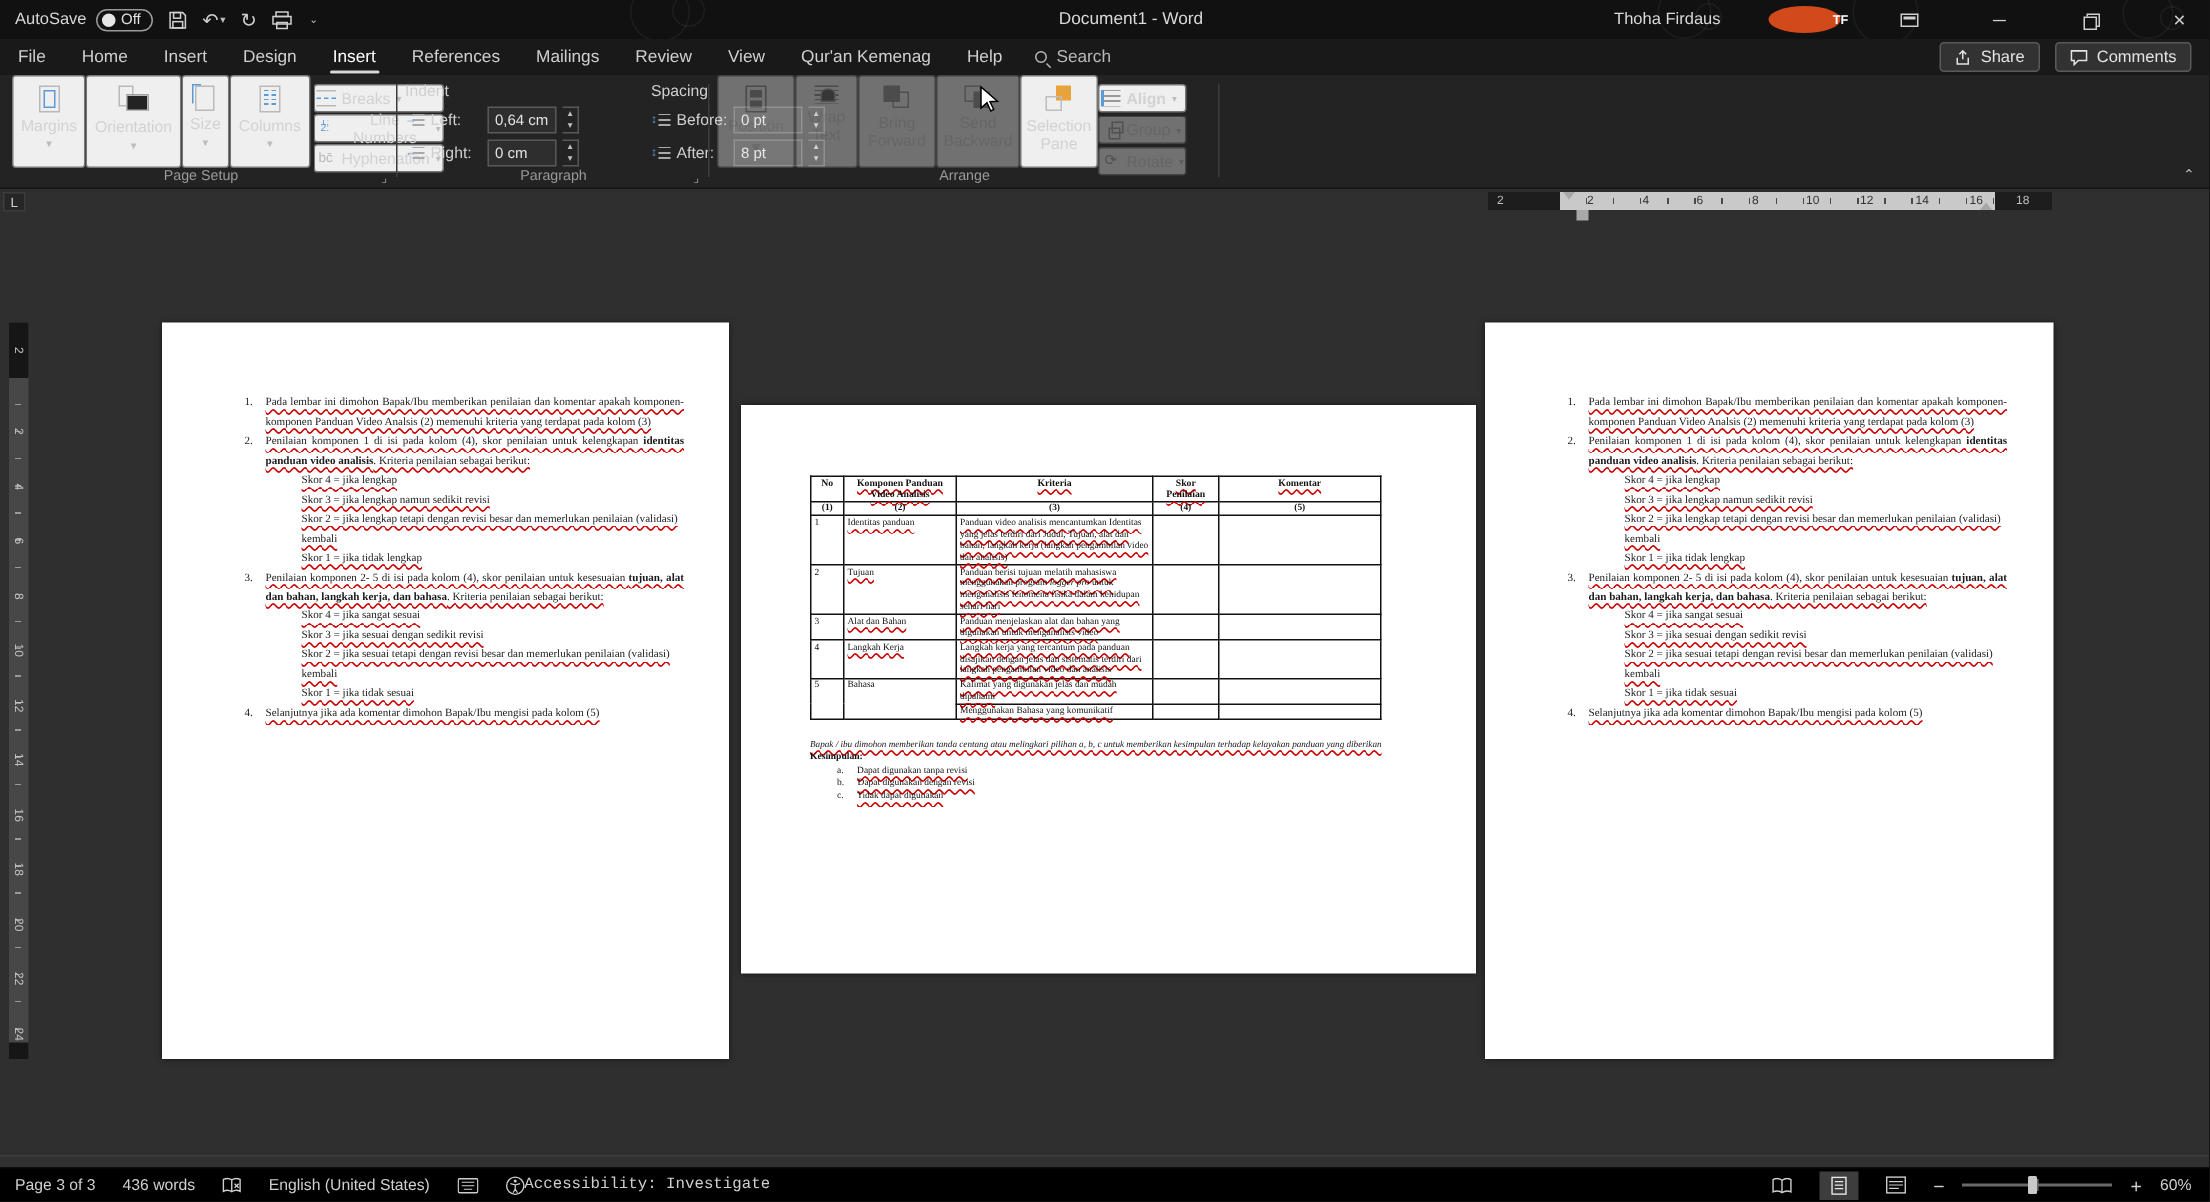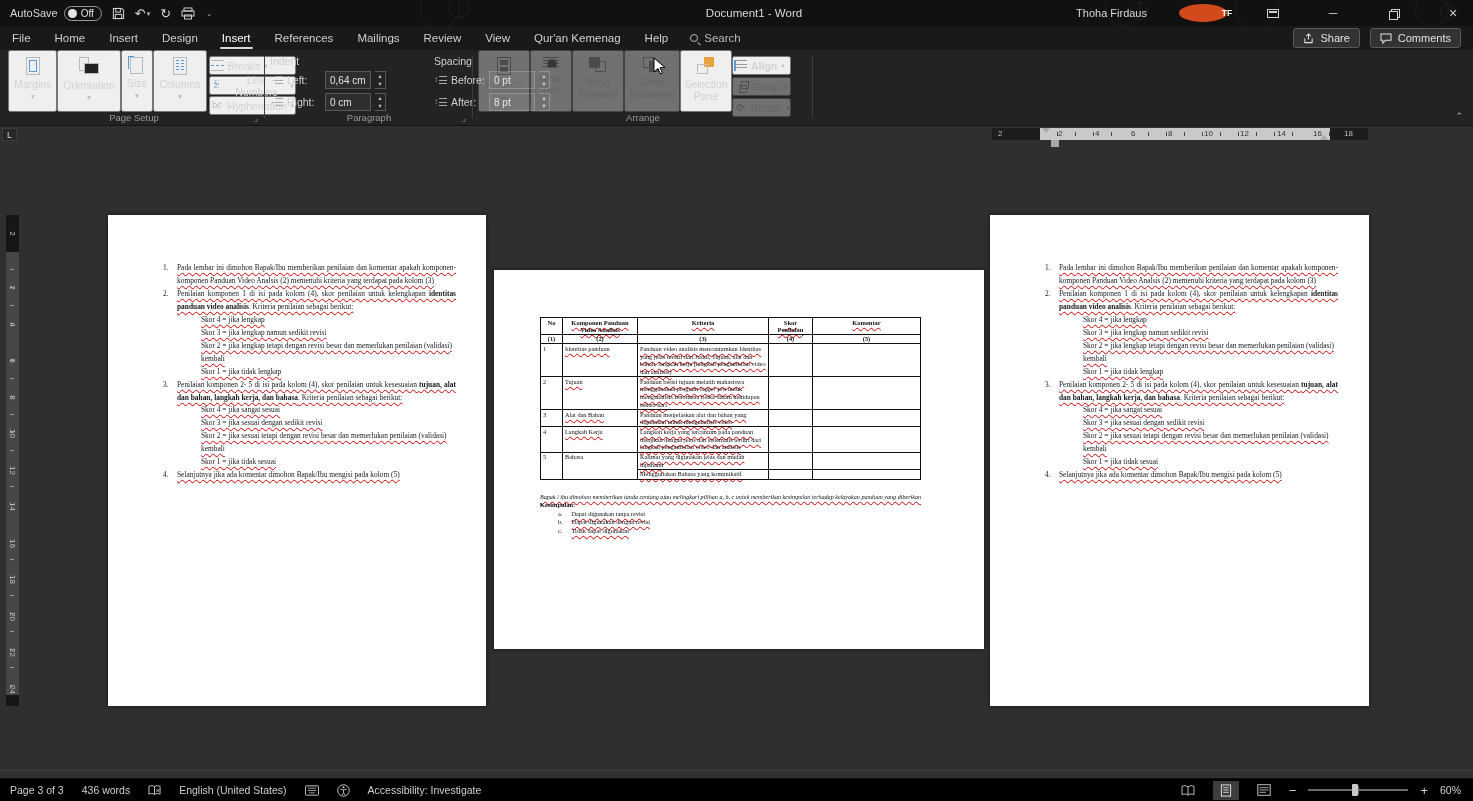--- a/index.html
+++ b/index.html
@@ -623,21 +623,21 @@
       <svg width="13" height="13" viewBox="0 0 14 14">
           <path d="M1 2.5c2-1 4-1 6 .3 2-1.3 4-1.3 6-.3v8.5c-2-1-4-1-6 .3-2-1.3-4-1.3-6-.3z" fill="none" stroke="#cfcfcf"></path>
           <path d="M7 3v8" stroke="#cfcfcf"></path>
           <path d="M9 5.5l3 3M12 5.5l-3 3" stroke="#cfcfcf"></path>
         </svg>
       <span>English (United States)</span>
       <svg width="14" height="11" viewBox="0 0 15 11">
           <rect x="0.5" y="0.5" width="14" height="10" rx="1" fill="none" stroke="#cfcfcf"></rect>
           <path d="M3 3h9M3 5.5h9M4.5 8h6" stroke="#cfcfcf" stroke-width="0.8"></path>
         </svg>
-      <span style="display:flex;align-items:center;gap:18px;">
+      <span style="display:flex;align-items:center;gap:0;font-family:Liberation Mono, monospace;">
         <svg width="13" height="13" viewBox="0 0 14 14">
             <circle cx="7" cy="7" r="6.2" fill="none" stroke="#cfcfcf"></circle>
             <circle cx="7" cy="3.6" r="1.1" fill="#cfcfcf"></circle>
             <path d="M3.5 5.5l3.5.8 3.5-.8M7 6.3v3l-1.6 2.7M7 9.3l1.6 2.7" stroke="#cfcfcf" fill="none" stroke-width="0.9"></path>
           </svg>
         <span>Accessibility: Investigate</span>
       </span>
     </div>
     <div class="sb-right">
       <span class="viewbtn">

